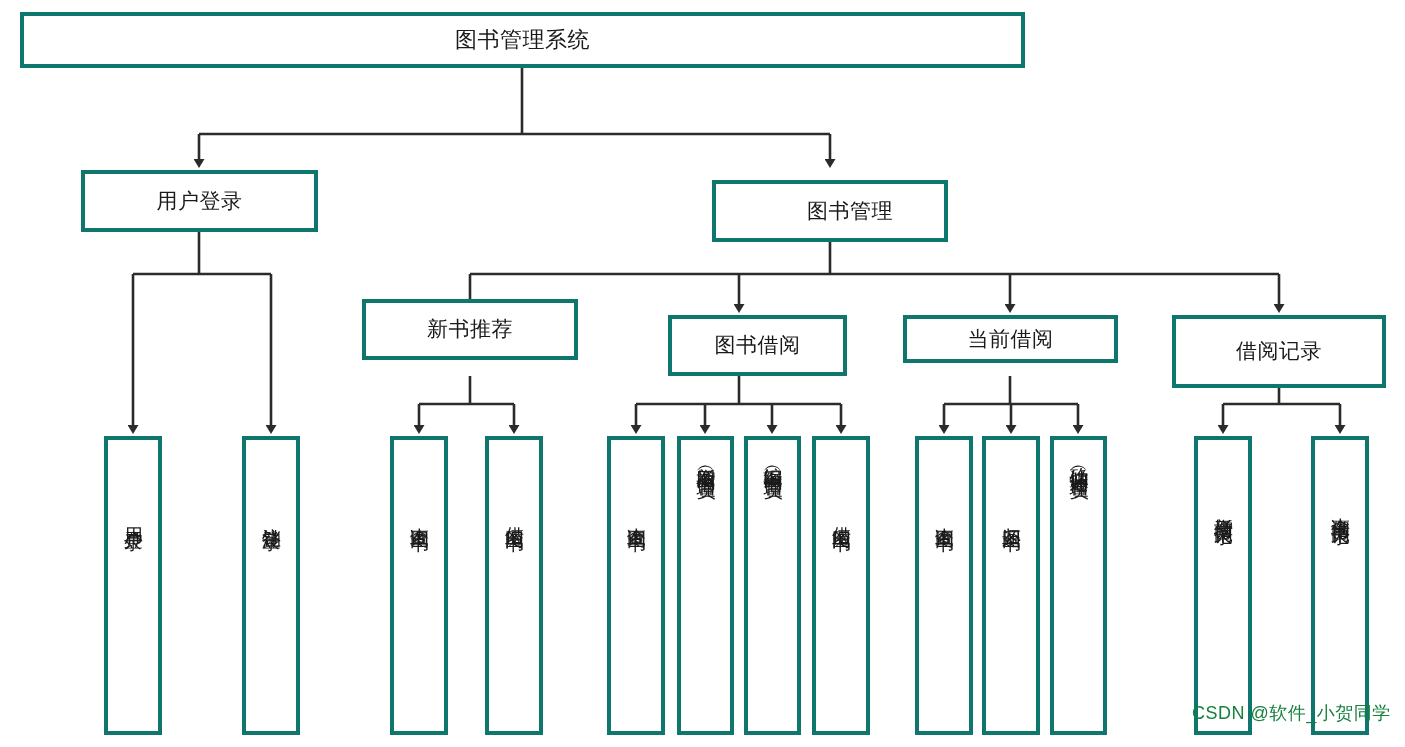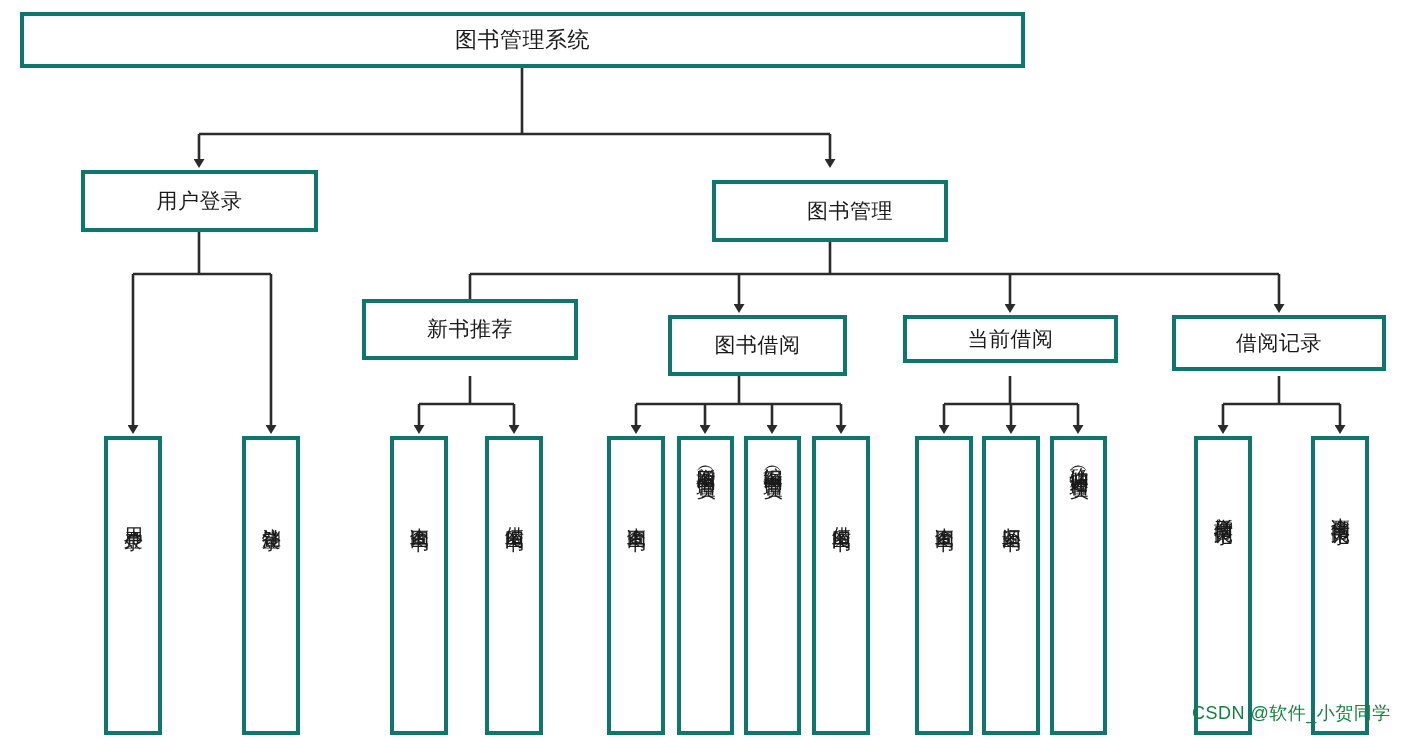--- a/index.html
+++ b/index.html
@@ -155,21 +155,21 @@
 
   <div class="node horiz" style="left:362px; top:299px; width:216px; height:61px;">
     <span class="label">新书推荐</span>
   </div>
   <div class="node horiz" style="left:632px; top:315px; width:179px; height:61px;margin-left:36px;">
     <span class="label">图书借阅</span>
   </div>
   <div class="node horiz" style="left:903px; top:315px; width:215px; height:48px;">
     <span class="label">当前借阅</span>
   </div>
-  <div class="node horiz" style="left:1172px; top:315px; width:214px; height:56px;">
+  <div class="node horiz" style="left:1172px; top:315px; width:214px; height:73px;">
     <span class="label">借阅记录</span>
   </div>
 
   <div class="node vert mid" style="left:104px; top:436px; width:58px; height:299px;">
     <span class="label">用户登录</span>
   </div>
   <div class="node vert mid" style="left:242px; top:436px; width:58px; height:299px;">
     <span class="label">注销登录</span>
   </div>
 

